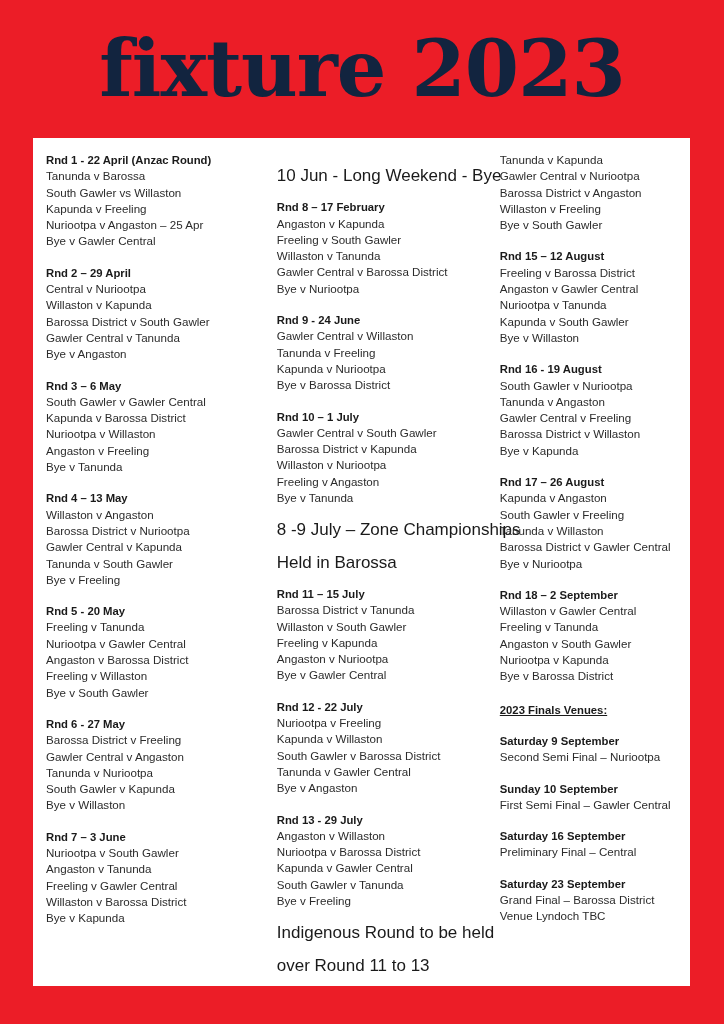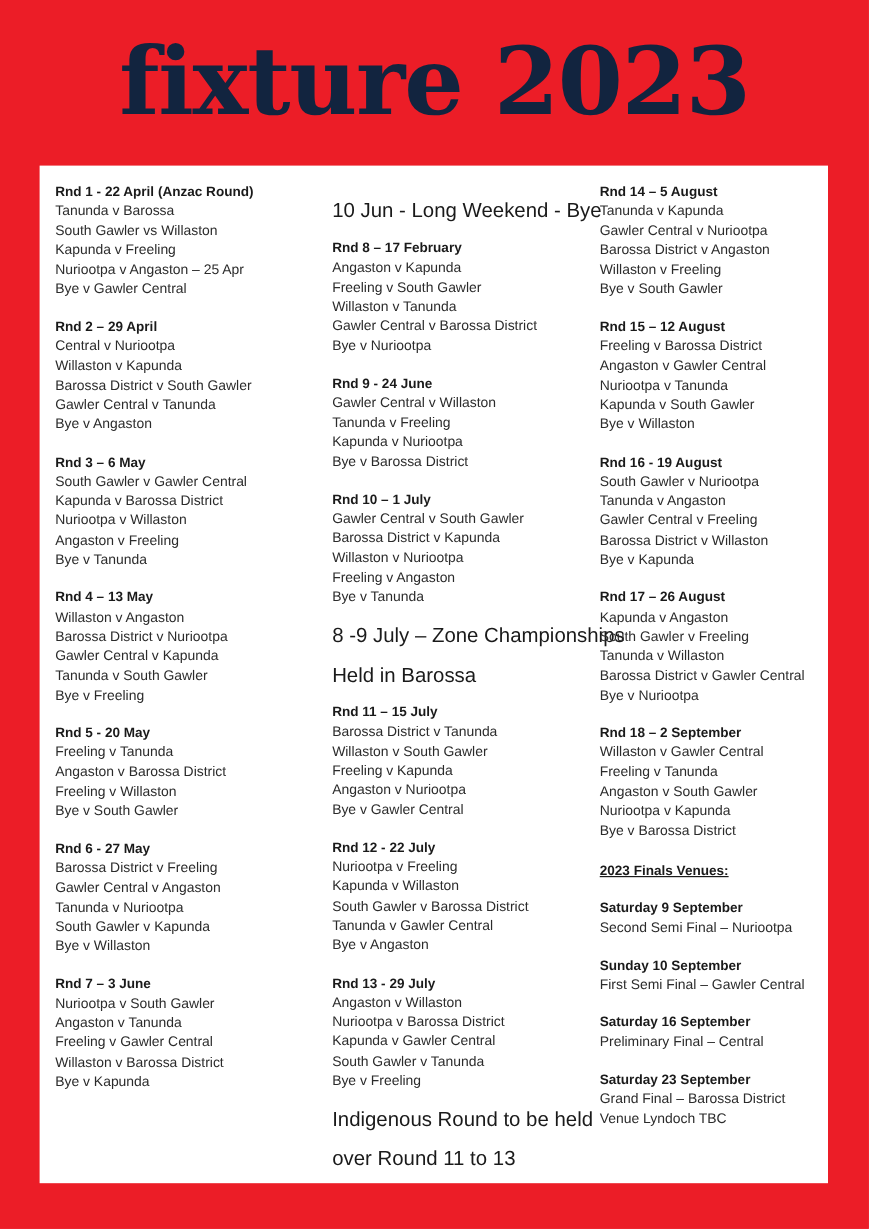--- a/index.html
+++ b/index.html
@@ -151,20 +151,21 @@
             <div class="rnd-head">Rnd 4 – 13 May</div>
             <div class="match">Willaston v Angaston</div>
             <div class="match">Barossa District v Nuriootpa</div>
             <div class="match">Gawler Central v Kapunda</div>
             <div class="match">Tanunda v South Gawler</div>
             <div class="match">Bye v Freeling</div>
           </div>
           <div class="block">
             <div class="rnd-head">Rnd 5 - 20 May</div>
             <div class="match">Freeling v Tanunda</div>
+            <div class="match">Nuriootpa v Gawler Central</div>
             <div class="match">Angaston v Barossa District</div>
             <div class="match">Freeling v Willaston</div>
             <div class="match">Bye v South Gawler</div>
           </div>
           <div class="block">
             <div class="rnd-head">Rnd 6 - 27 May</div>
             <div class="match">Barossa District v Freeling</div>
             <div class="match">Gawler Central v Angaston</div>
             <div class="match">Tanunda v Nuriootpa</div>
             <div class="match">South Gawler v Kapunda</div>
@@ -234,21 +235,20 @@
             <div class="match">South Gawler v Tanunda</div>
             <div class="match">Bye v Freeling</div>
           </div>
           <div class="block note-block">
             <div class="note">Indigenous Round to be held</div>
             <div class="note">over Round 11 to 13</div>
           </div>
         </div>
       <div class="col col-3">
           <div class="block">
-            <div class="rnd-head">Rnd 14 – 5 August</div>
             <div class="match">Tanunda v Kapunda</div>
             <div class="match">Gawler Central v Nuriootpa</div>
             <div class="match">Barossa District v Angaston</div>
             <div class="match">Willaston v Freeling</div>
             <div class="match">Bye v South Gawler</div>
           </div>
           <div class="block">
             <div class="rnd-head">Rnd 15 – 12 August</div>
             <div class="match">Freeling v Barossa District</div>
             <div class="match">Angaston v Gawler Central</div>

